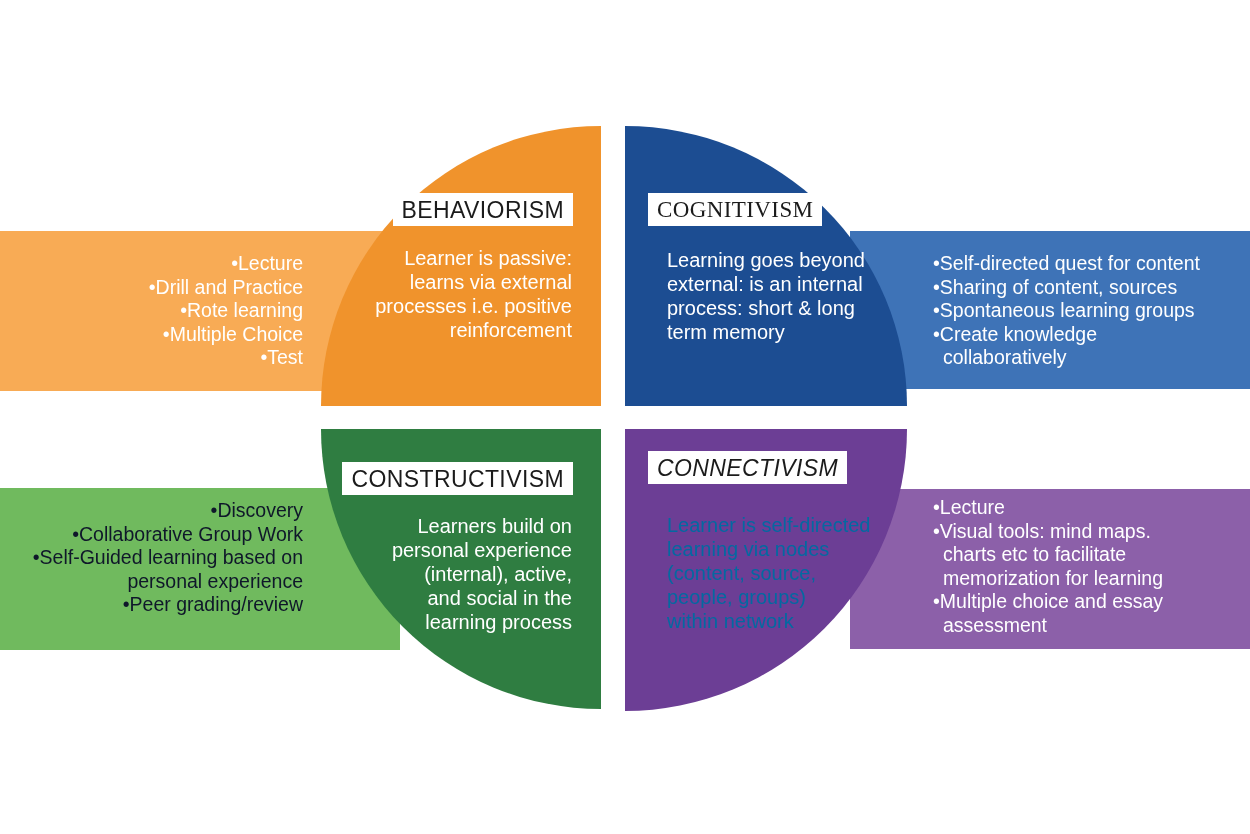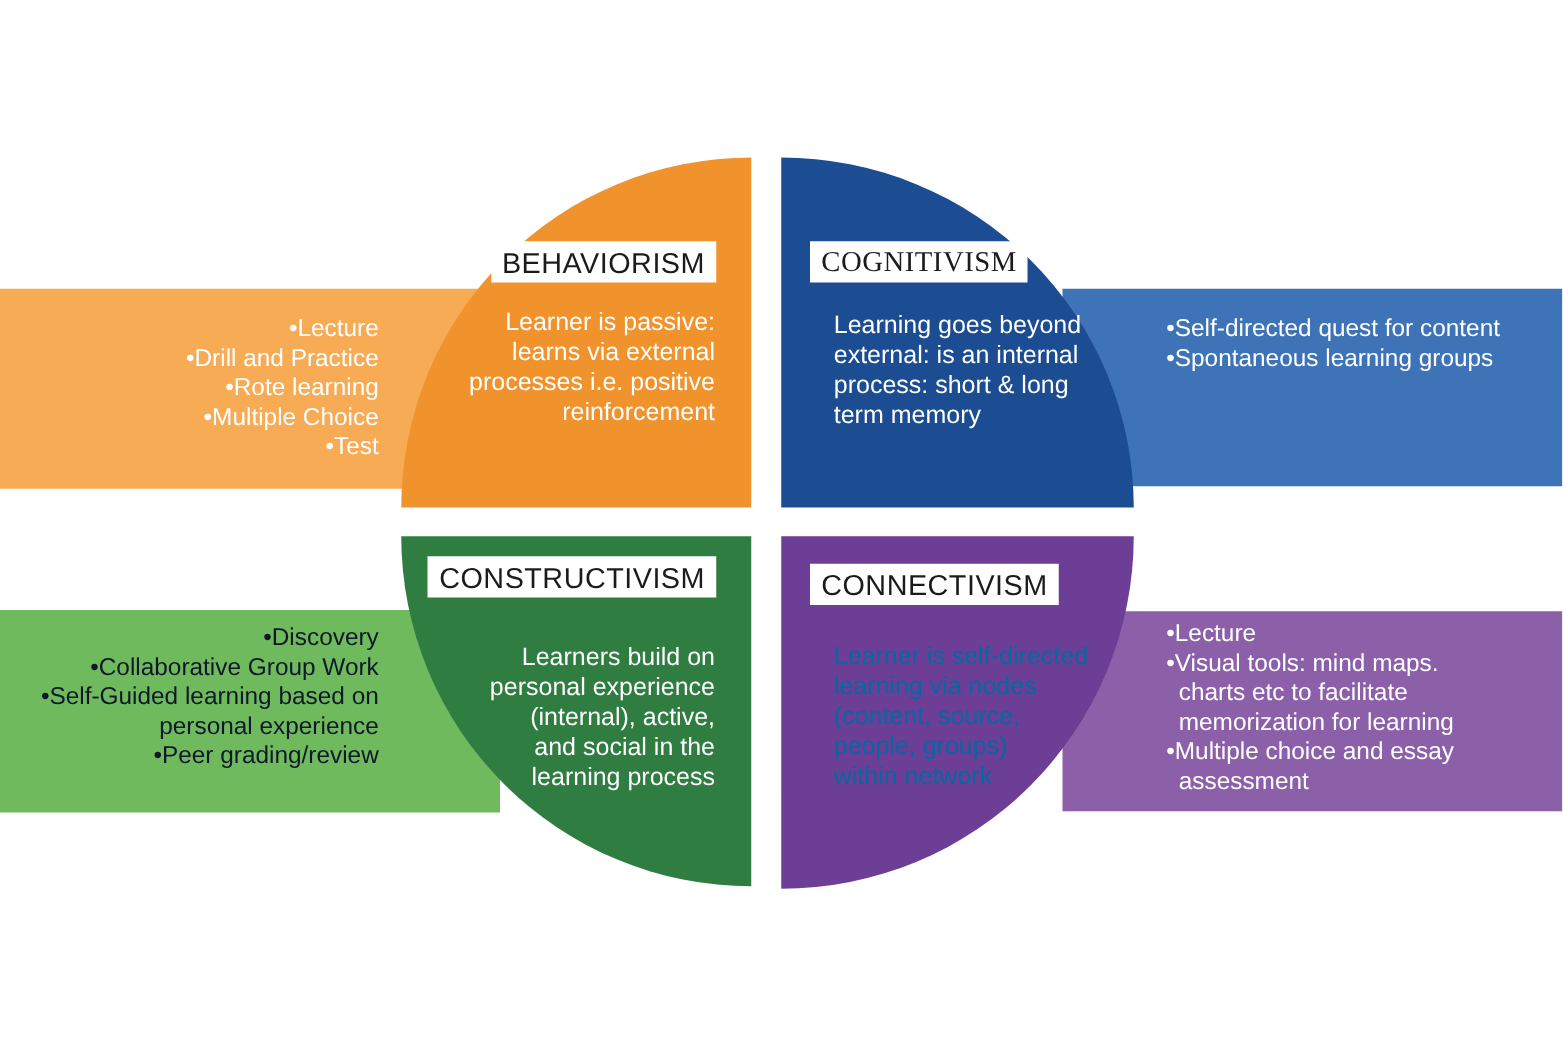--- a/index.html
+++ b/index.html
@@ -23,22 +23,22 @@
   #qc-constructivism{left:321px;top:429px;border-bottom-left-radius:100%;}
   #qc-connectivism{left:625px;top:429px;width:282px;height:282px;border-bottom-right-radius:100%;}
 
   
   .label{
     position:absolute;z-index:4;background:#fff;height:33px;line-height:34px;
     font-size:23px;letter-spacing:.4px;padding:0 9px;white-space:nowrap;
   }
   #label-behaviorism{right:677px;top:193px;text-align:right;}
   #label-cognitivism{left:648px;top:193px;font-family:Liberation Serif, serif;}
-  #label-constructivism{right:677px;top:445px;text-align:right;}
-  #label-connectivism{left:648px;top:451px;}
+  #label-constructivism{right:677px;top:462px;text-align:right;}
+  #label-connectivism{left:648px;top:451px;font-style:italic;}
 
   
   .desc{position:absolute;z-index:4;font-size:20px;line-height:24px;white-space:pre-line;margin-left:16px;}
   .desc.r{text-align:right;}
   #desc-behaviorism{right:678px;top:246px;}
   #desc-cognitivism{left:651px;top:248px;}
   #desc-constructivism{right:678px;top:514px;}
   #desc-connectivism{left:651px;top:513px;}
 
   
@@ -94,21 +94,24 @@
   <div class="list r" id="list-behaviorism" style="color: rgb(255, 255, 255);">
     <div class="li">Lecture</div>
     <div class="li">Drill and Practice</div>
     <div class="li">Rote learning</div>
     <div class="li">Multiple Choice</div>
     <div class="li">Test</div>
   </div>
 
   <div class="list l" id="list-cognitivism" style="color: rgb(255, 255, 255);">
     <div class="li">Self-directed quest for content</div>
+    <div class="li">Sharing of content, sources</div>
     <div class="li">Spontaneous learning groups</div>
+    <div class="li">Create knowledge
+collaboratively</div>
   </div>
 
   <div class="list r" id="list-constructivism" style="color: #0f172a;">
     <div class="li">Discovery</div>
     <div class="li">Collaborative Group Work</div>
     <div class="li">Self-Guided learning based on
 personal experience</div>
     <div class="li">Peer grading/review</div>
   </div>
 

